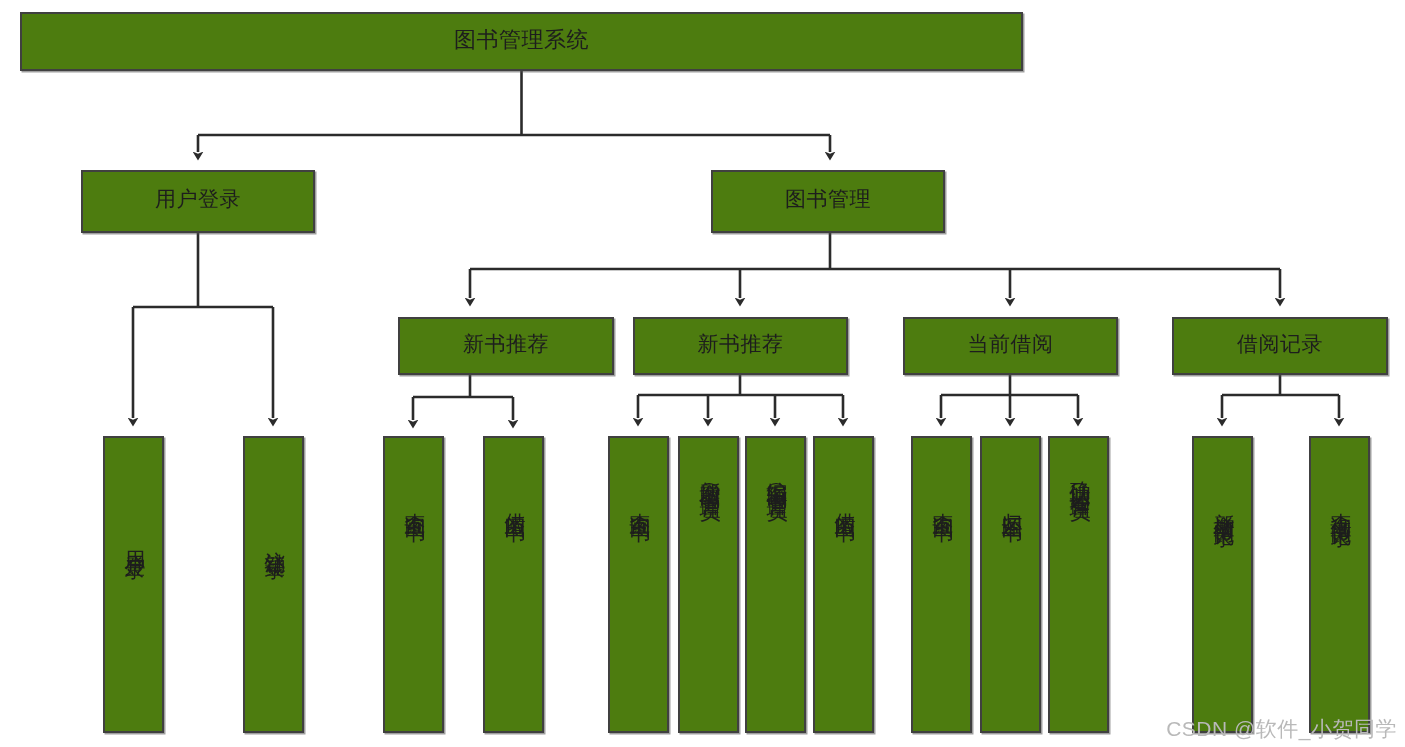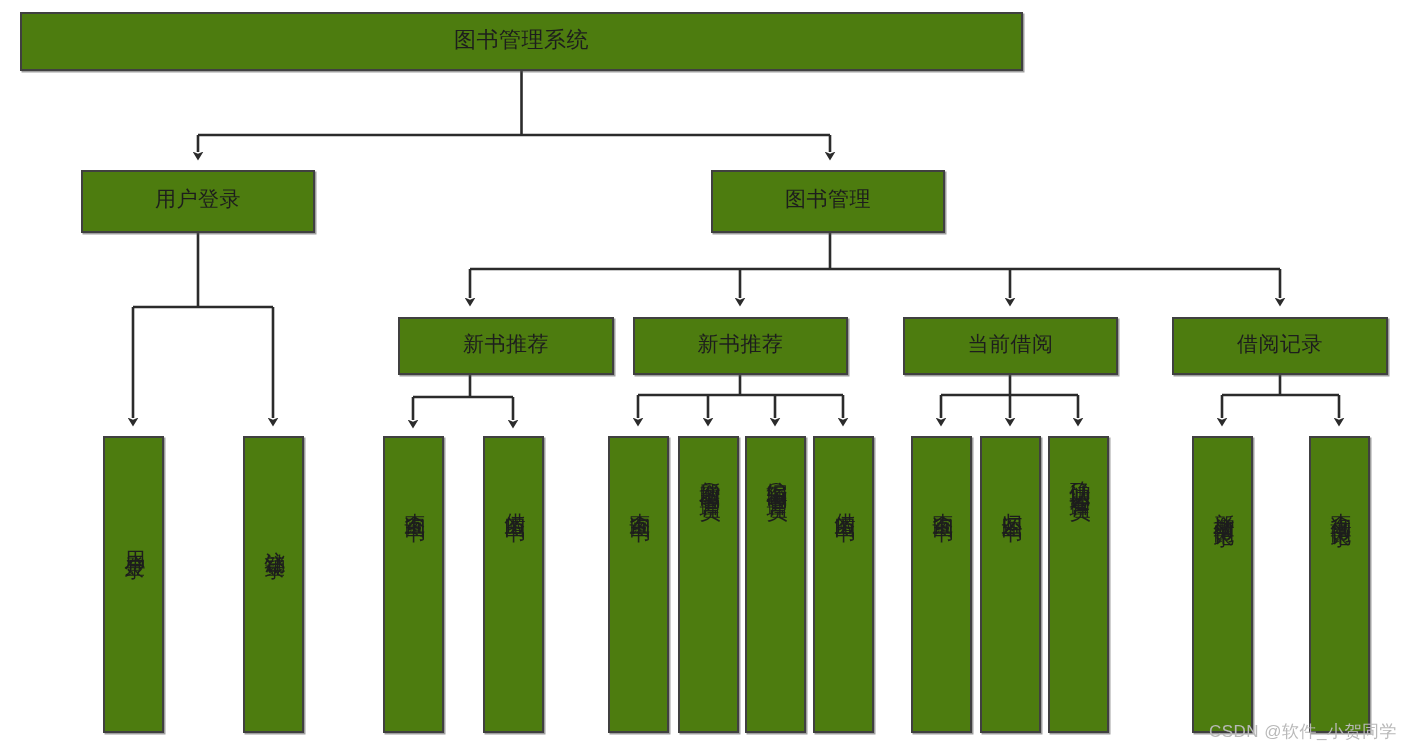--- a/index.html
+++ b/index.html
@@ -65,21 +65,21 @@
   .node.vertical.mid .node-label {
     padding-top: 70px;
   }
   .node.vertical.midhigh .node-label {
     padding-top: 32px;
   }
   #watermark {
     position: absolute;
     right: 8px;
     bottom: 4px;
-    font-size: 17px;
+    font-size: 21px;
     color: #b9b9b9;
     letter-spacing: 0.5px;
     z-index: 5;
     white-space: pre;
   }
 </style>
 </head>
 <body>
 
 <div id="diagram-root">

